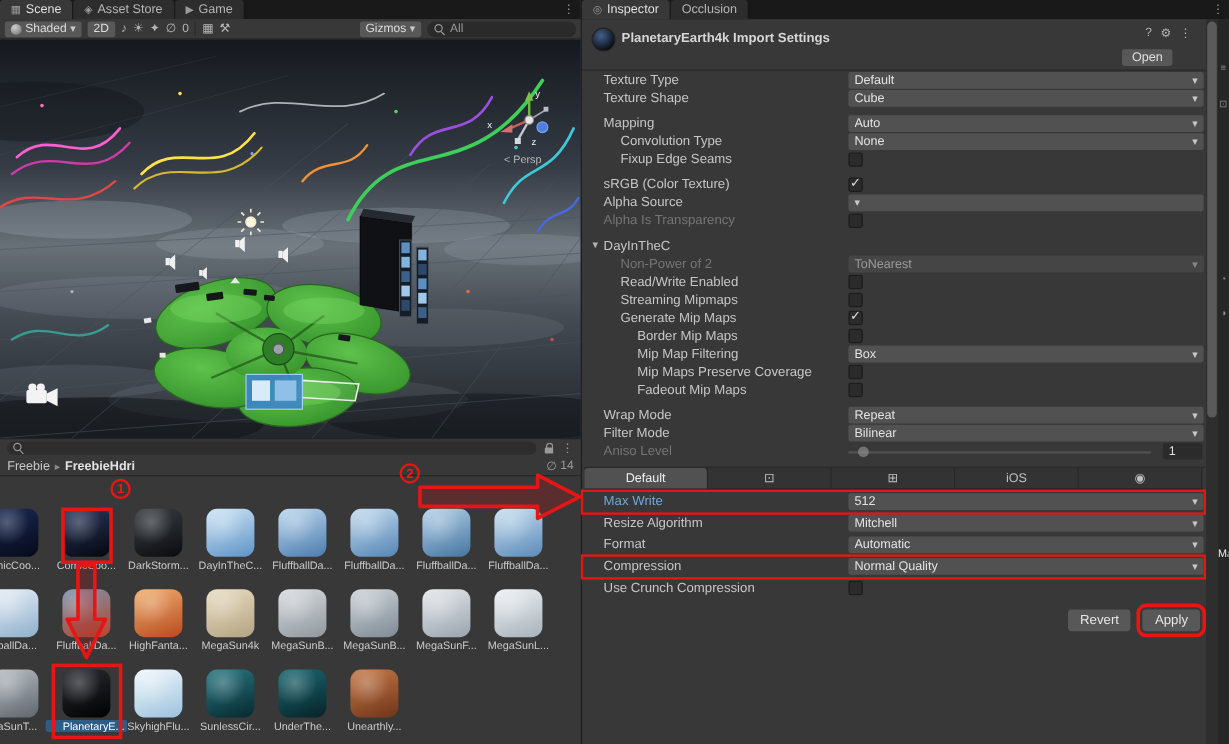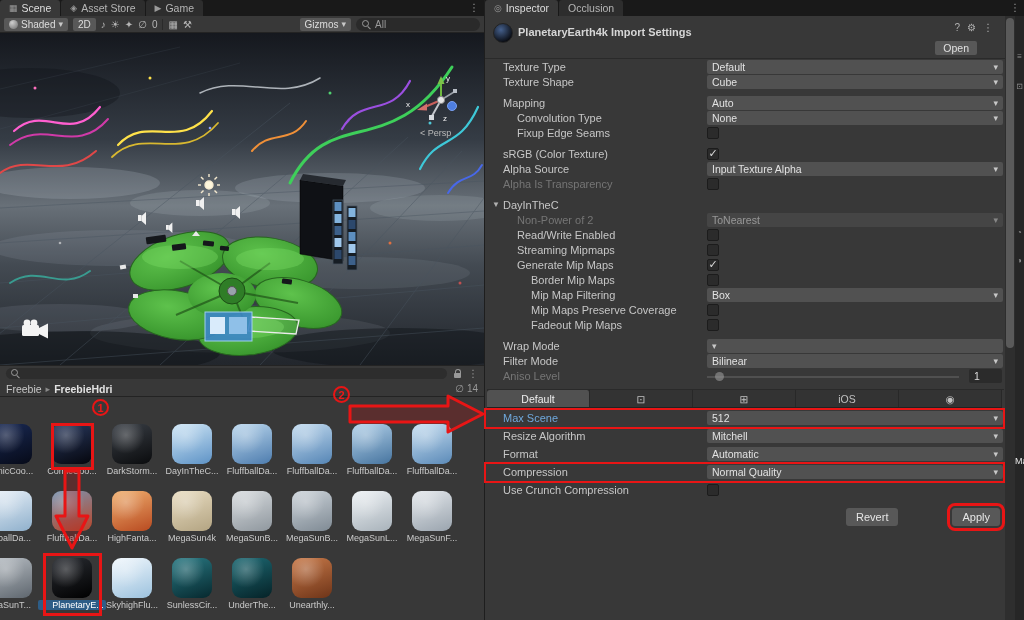--- a/index.html
+++ b/index.html
@@ -73,21 +73,21 @@
   .numfield{position:absolute;left:482px;top:0;width:33px;height:14px;background:#2b2b2b;border-radius:2px;
        font-size:10.5px;color:#ddd;line-height:14px;padding-left:5px;box-sizing:border-box;}
   .divider{height:1px;background:#2a2a2a;margin-top:5px;}
   .ptabs{display:flex;height:17px;background:#282828;border-bottom:1px solid #222;width:515px;}
   .ptab{flex:1;display:flex;align-items:center;justify-content:center;gap:3px;background:#333;
        border-right:1px solid #282828;color:#c0c0c0;font-size:10.5px;}
   .ptab.active{background:#515151;color:#eee;border-radius:3px 3px 0 0;}
   .prow{margin-top:3px;}
   .redrow{outline:2px solid #e81515;outline-offset:1px;}
   .btnrow{display:flex;justify-content:flex-end;gap:10px;margin-top:10px;width:513px;}
-  .btn{background:#585858;border-radius:3px;padding:3px 10px;font-size:11px;color:#e6e6e6;margin-left:44px;}
+  .btn{background:#585858;border-radius:3px;padding:3px 10px;font-size:11px;color:#e6e6e6;}
   .btn.redbox{outline:3px solid #e81515;outline-offset:2px;}
   
   #vscroll{position:absolute;left:1005px;top:16px;width:10px;height:604px;background:#2e2e2e;}
   #vthumb{position:absolute;left:1px;top:2px;width:8px;height:330px;background:#5a5a5a;border-radius:4px;}
   #edge-strip{position:absolute;left:1015px;top:16px;width:9px;height:604px;background:#262626;overflow:hidden;}
   .stripicon{position:absolute;left:0;width:9px;text-align:center;font-size:8px;color:#8f8f8f;}
   .striplabel{position:absolute;left:0;top:440px;font-size:9px;color:#e8e8e8;white-space:nowrap;}
   
   .overlay{position:absolute;left:0;top:0;pointer-events:none;z-index:100;}
   .redrect{position:absolute;border:3px solid #e81515;pointer-events:none;z-index:99;box-sizing:border-box;}
@@ -411,27 +411,27 @@
           <div class="thumb" style="background: linear-gradient(160deg, rgb(216, 220, 223), rgb(143, 151, 158));"></div>
           <div class="tlabel">MegaSunB...</div>
         </div>
 
         <div class="cell">
           <div class="thumb" style="background: linear-gradient(160deg, rgb(205, 212, 218), rgb(127, 138, 148));"></div>
           <div class="tlabel">MegaSunB...</div>
         </div>
 
         <div class="cell">
+          <div class="thumb" style="background: linear-gradient(160deg, rgb(228, 232, 236), rgb(154, 164, 174));"></div>
+          <div class="tlabel">MegaSunF...</div>
+        </div>
+
+        <div class="cell">
           <div class="thumb" style="background: linear-gradient(160deg, rgb(238, 242, 245), rgb(168, 178, 186));"></div>
           <div class="tlabel">MegaSunL...</div>
-        </div>
-
-        <div class="cell">
-          <div class="thumb" style="background: linear-gradient(160deg, rgb(228, 232, 236), rgb(154, 164, 174));"></div>
-          <div class="tlabel">MegaSunF...</div>
         </div>
       </div>
     <div class="trow" style="top:161px;">
 
         <div class="cell">
           <div class="thumb" style="background: linear-gradient(160deg, rgb(184, 190, 196), rgb(94, 102, 110));"></div>
           <div class="tlabel">gaSunT...</div>
         </div>
 
         <div class="cell selected">
@@ -517,21 +517,20 @@
         <span class="lbl i1">Fixup Edge Seams</span>
         <span class="cb"></span>
       </div>
       <div class="row gap">
         <span class="lbl">sRGB (Color Texture)</span>
         <span class="cb">✓</span>
       </div>
       <div class="row">
         <span class="lbl">Alpha Source</span>
         <div class="dd">
-          <span class="ddv">Input Texture Alpha</span>
           <span class="ddarr">▾</span>
         </div>
       </div>
       <div class="row dis">
         <span class="lbl">Alpha Is Transparency</span>
         <span class="cb"></span>
       </div>
       <div class="row gap">
         <span class="fold">▼</span>
         <span class="lbl">DayInTheC</span>
@@ -570,20 +569,21 @@
         <span class="lbl i2">Mip Maps Preserve Coverage</span>
         <span class="cb"></span>
       </div>
       <div class="row">
         <span class="lbl i2">Fadeout Mip Maps</span>
         <span class="cb"></span>
       </div>
       <div class="row gap">
         <span class="lbl">Wrap Mode</span>
         <div class="dd">
+          <span class="ddv">Repeat</span>
           <span class="ddarr">▾</span>
         </div>
       </div>
       <div class="row">
         <span class="lbl">Filter Mode</span>
         <div class="dd">
           <span class="ddv">Bilinear</span>
           <span class="ddarr">▾</span>
         </div>
       </div>
@@ -607,21 +607,21 @@
         </div>
         <div class="ptab">
           <span>iOS</span>
         </div>
         <div class="ptab">
           <span>◉</span>
         </div>
       </div>
 
       <div class="row prow redrow">
-        <span class="lbl lbl-blue">Max Scene</span>
+        <span class="lbl lbl-blue">Max Write</span>
         <div class="dd">
           <span class="ddv">512</span>
           <span class="ddarr">▾</span>
         </div>
       </div>
       <div class="row prow">
         <span class="lbl">Resize Algorithm</span>
         <div class="dd">
           <span class="ddv">Mitchell</span>
           <span class="ddarr">▾</span>

